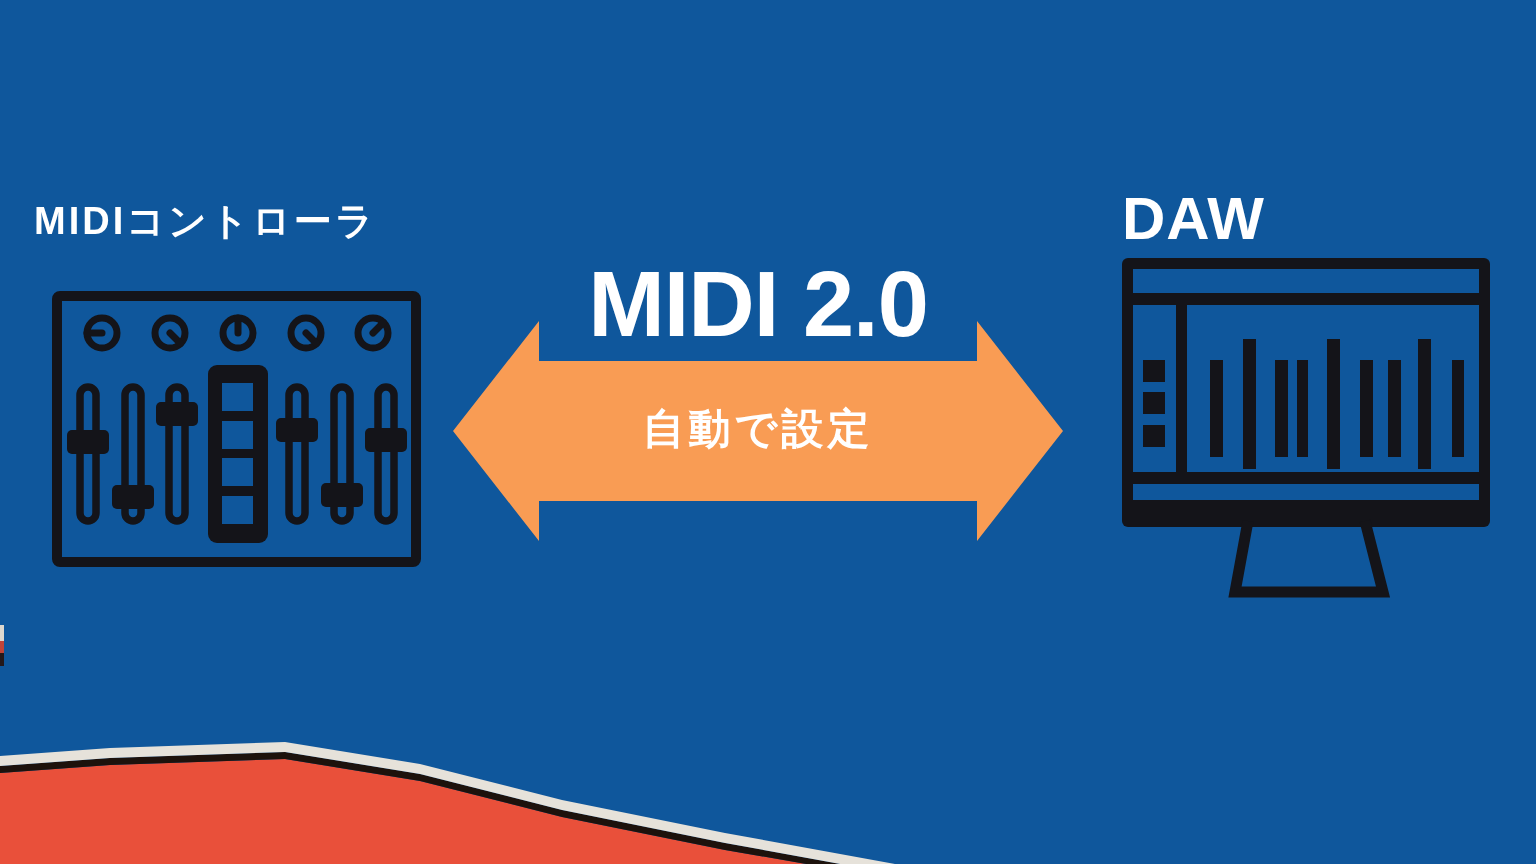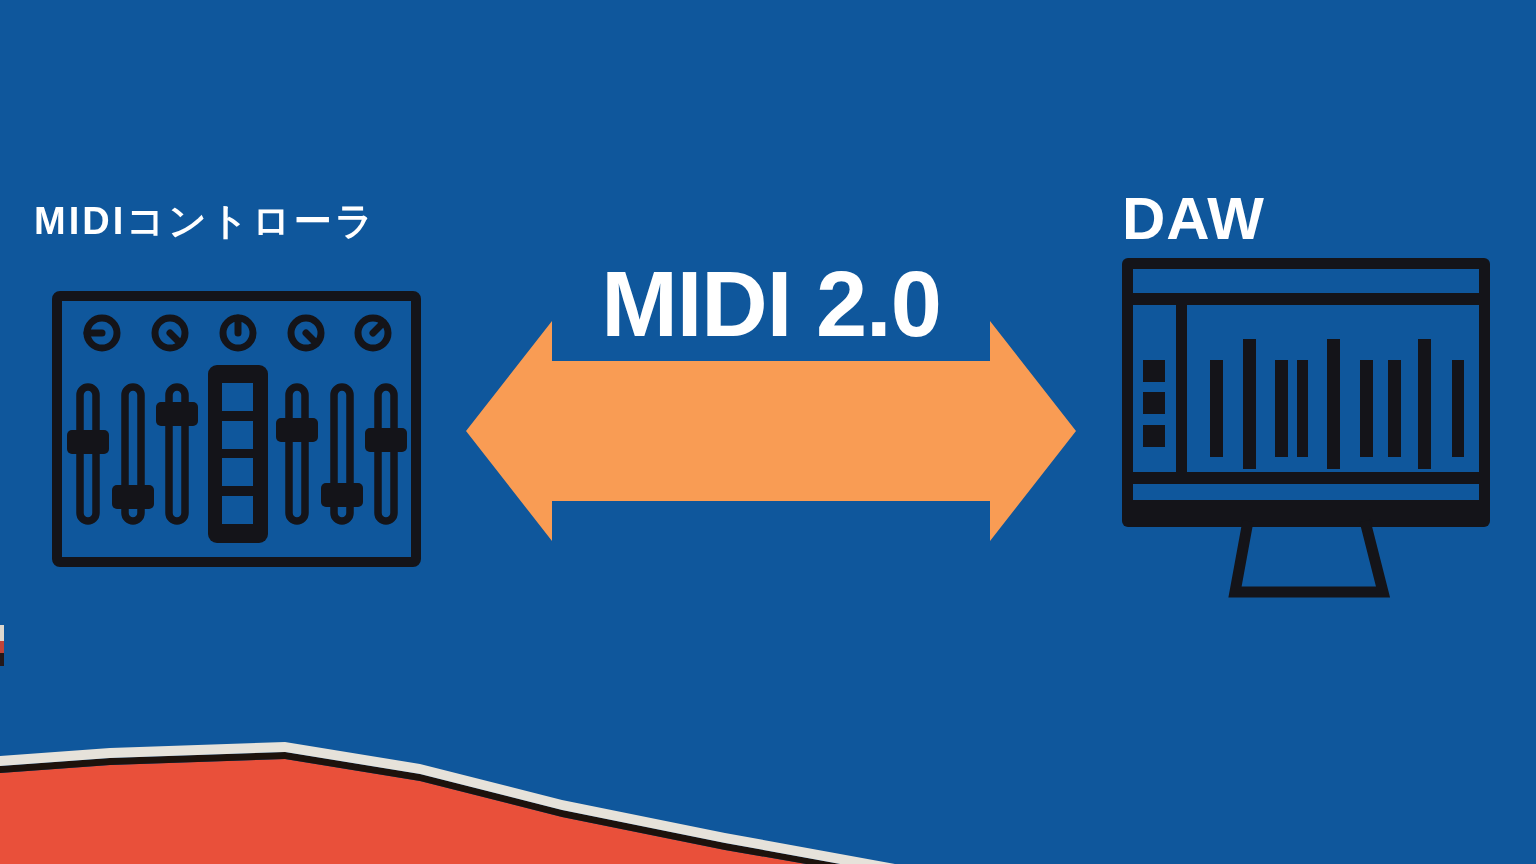--- a/index.html
+++ b/index.html
@@ -21,21 +21,21 @@
     font-size:38px;
     letter-spacing:3px;
   }
   .right-title{
     left:1122px;top:184px;width:368px;
     font-size:60px;
     text-align:left;
     letter-spacing:1px;
   }
   .center-stack{
-    left:466px;top:0;width:610px;height:864px;
+    left:453px;top:0;width:610px;height:864px;
     pointer-events:none;
   }
   .protocol-label{
     position:absolute;left:0;top:258px;width:610px;
     text-align:center;
     color:#ffffff;
     font-weight:800;
     font-size:92px;
     line-height:1;
     letter-spacing:-1px;
@@ -113,20 +113,21 @@
       <rect x="170" y="167" width="31" height="28" fill="#0f579c"></rect>
       <rect x="170" y="205" width="31" height="28" fill="#0f579c"></rect>
     </g>
   </svg>
 
   <div class="abs center-stack">
     <svg class="abs" style="left:0;top:315px;" width="610" height="232" viewBox="0 0 610 232">
       <polygon fill="#f99c54" points="0,116 86,6 86,46 524,46 524,6 610,116 524,226 524,186 86,186 86,226"></polygon>
     </svg>
     <div class="protocol-label">MIDI 2.0</div>
+    <div class="arrow-label">自動で設定</div>
   </div>
 
   <div class="abs title right-title">DAW</div>
 
   <svg class="abs" style="left:1122px;top:258px;" width="368" height="341" viewBox="0 0 368 341">
 
     <g>
       <rect x="0" y="0" width="368" height="269" rx="6" fill="#141419"></rect>
       <rect x="11" y="11" width="346" height="231" fill="#0f579c"></rect>
     </g>

